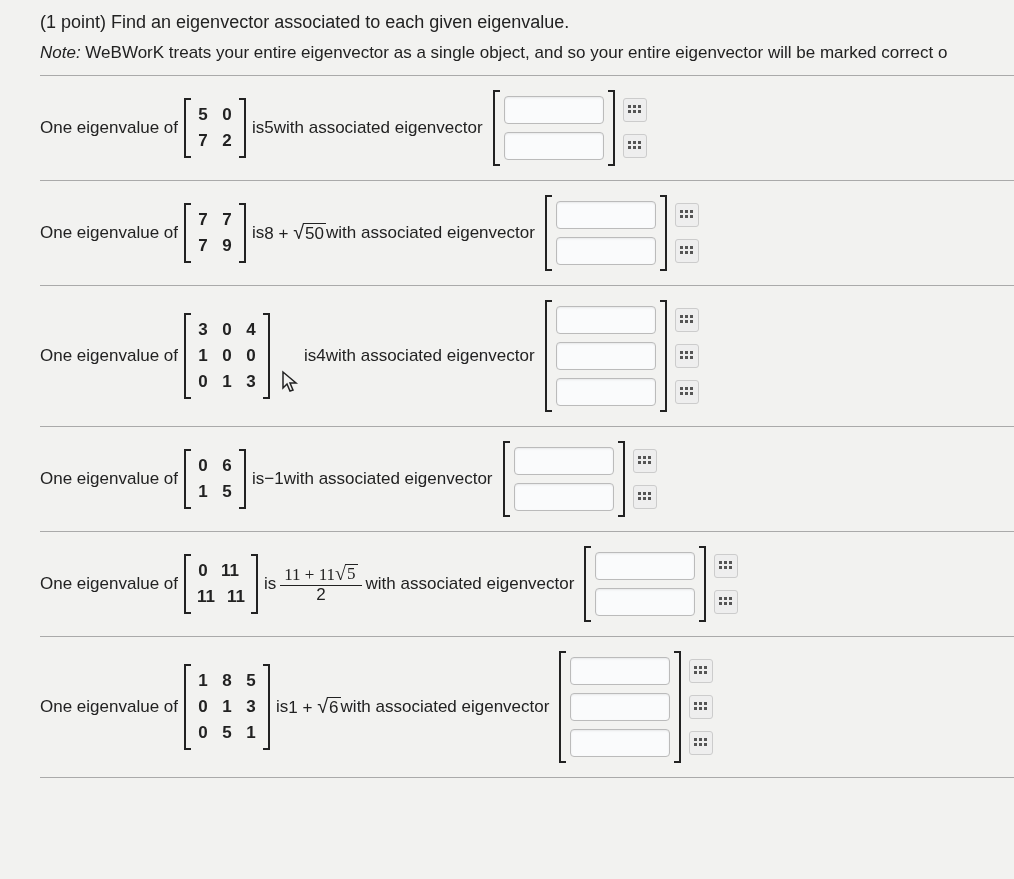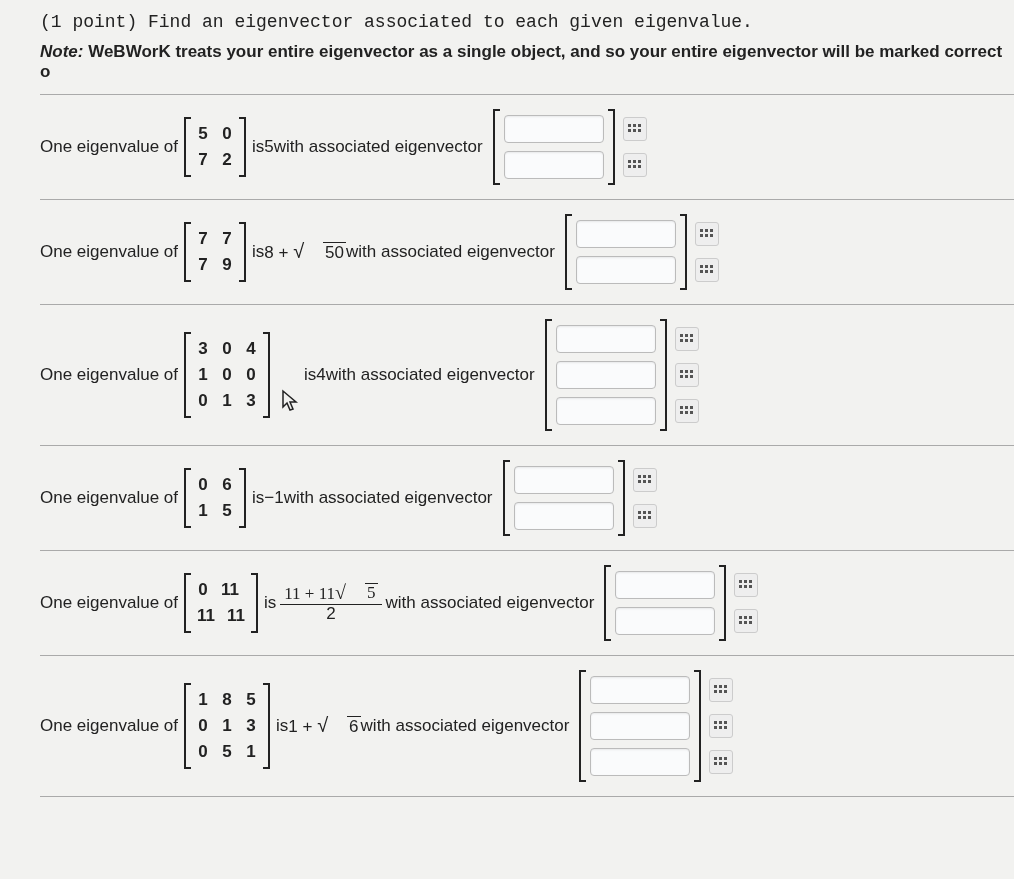--- a/index.html
+++ b/index.html
@@ -10,26 +10,24 @@
     color: #222;
     width: 1014px;
   }
   .page {
     padding: 12px 0 0 40px;
     width: 1014px;
   }
   .title {
     font-size: 18px;
     margin-bottom: 10px;
-    font-family: Liberation Mono, monospace;
   }
   .note {
     font-size: 17px;
     margin-bottom: 12px;
-    font-weight: bold;
   }
   .note-label { font-style: italic; }
   .hr {
     border: none;
     border-top: 1px solid #aaa;
     margin: 0;
   }
   .prob {
     display: flex;
     align-items: center;
@@ -110,21 +108,21 @@
     justify-content: center;
     font-size: 11px;
     color: #555;
     cursor: pointer;
   }
   .vec .br-left, .vec .br-right {
     align-self: stretch;
   }
   
   .sqrt { display:inline-flex; align-items:flex-start; }
-  .sqrt .rad { border-top: 1.5px solid #222; padding: 0 2px; margin-left: 20px; }
+  .sqrt .rad { border-top: 1.5px solid #222; padding: 0 2px; }
   .sqrt .sign { font-size: 20px; line-height: 18px; margin-right: -1px;}
   .frac {
     display: inline-flex;
     flex-direction: column;
     align-items: center;
     margin: 0 4px;
     line-height: 1.1;
   }
   .frac .num { border-bottom: 1.5px solid #222; padding: 0 4px; white-space:nowrap;font-family:Liberation Serif, serif;}
   .frac .den {}

